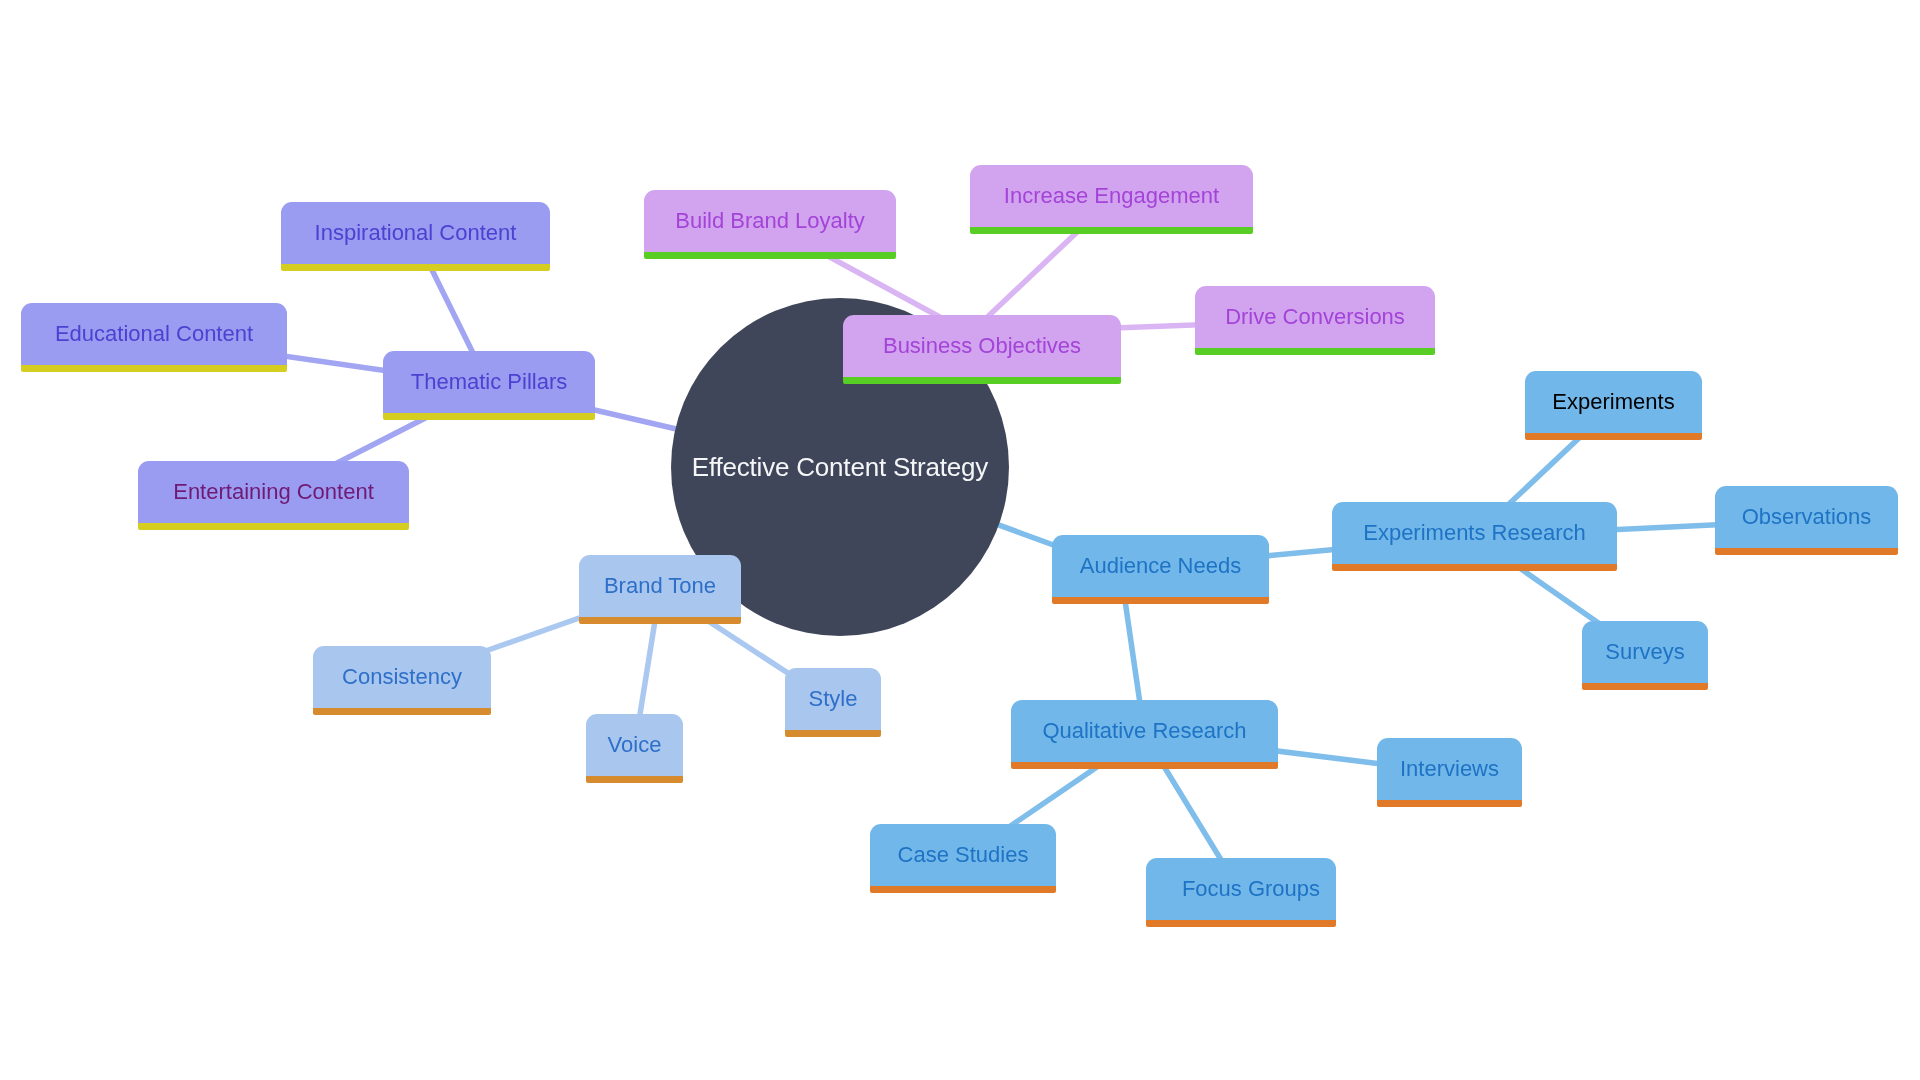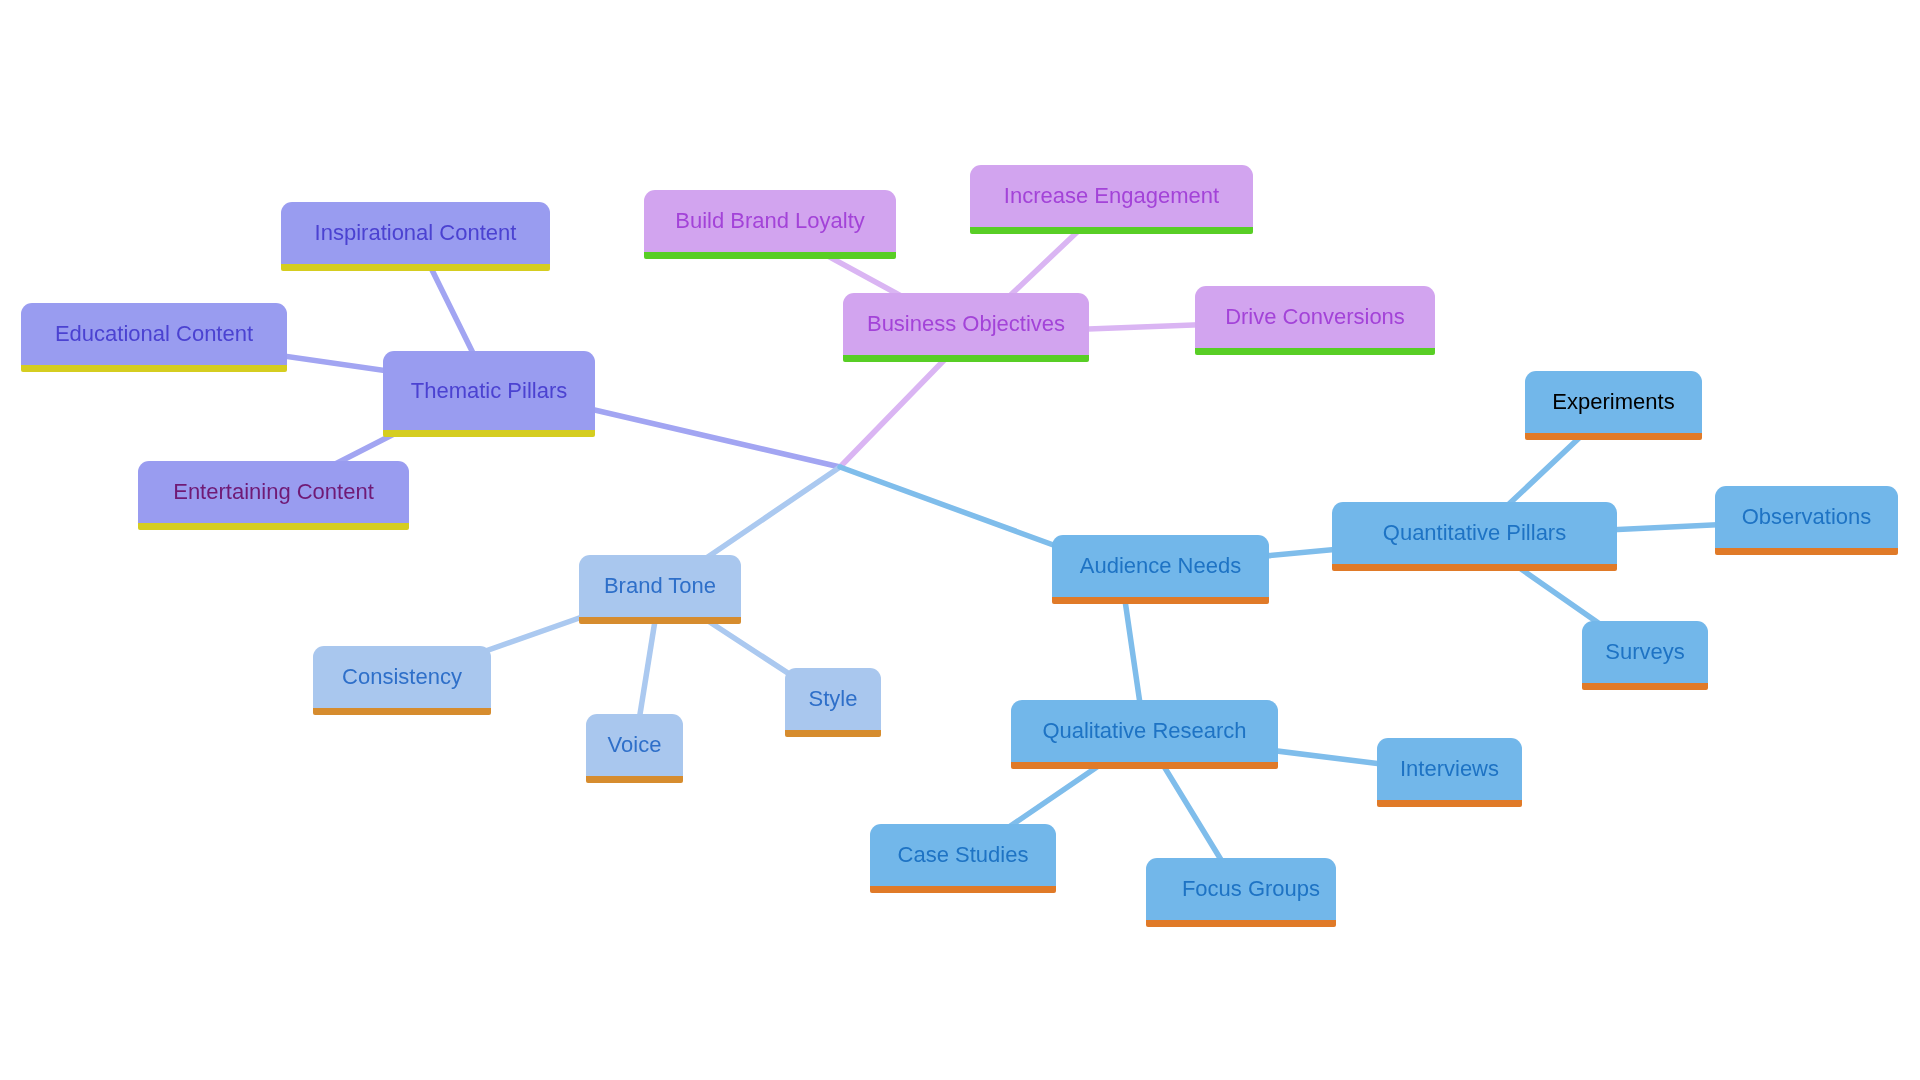--- a/index.html
+++ b/index.html
@@ -40,40 +40,43 @@
       <line x1="660" y1="589.5" x2="833" y2="702.5" stroke="#abc9f0" stroke-width="5.5" stroke-linecap="round"></line>
       <line x1="1120.5" y1="569.5" x2="1474.5" y2="536.5" stroke="#7fbdeb" stroke-width="5.5" stroke-linecap="round"></line>
       <line x1="1120.5" y1="569.5" x2="1144.5" y2="734.5" stroke="#7fbdeb" stroke-width="5.5" stroke-linecap="round"></line>
       <line x1="1474.5" y1="536.5" x2="1613.5" y2="405.5" stroke="#7fbdeb" stroke-width="5.5" stroke-linecap="round"></line>
       <line x1="1474.5" y1="536.5" x2="1806.5" y2="520.5" stroke="#7fbdeb" stroke-width="5.5" stroke-linecap="round"></line>
       <line x1="1474.5" y1="536.5" x2="1645" y2="655.5" stroke="#7fbdeb" stroke-width="5.5" stroke-linecap="round"></line>
       <line x1="1144.5" y1="734.5" x2="1449.5" y2="772.5" stroke="#7fbdeb" stroke-width="5.5" stroke-linecap="round"></line>
       <line x1="1144.5" y1="734.5" x2="963" y2="858.5" stroke="#7fbdeb" stroke-width="5.5" stroke-linecap="round"></line>
       <line x1="1144.5" y1="734.5" x2="1241" y2="892.5" stroke="#7fbdeb" stroke-width="5.5" stroke-linecap="round"></line>
     </svg>
+  <div class="center-node" id="center-node" style="left: 671px; top: 298px; width: 338px; height: 338px; background: rgb(64, 70, 89); color: rgb(245, 246, 248);">
+    <span>Effective Content Strategy</span>
+  </div>
   <div id="nodes">
       <div class="node" style="left: 281px; top: 202px; width: 269px; height: 69px; background: rgb(153, 156, 240); border-bottom: 7px solid rgb(213, 205, 32); color: rgb(75, 66, 209);">
         <span>Inspirational Content</span>
       </div>
       <div class="node" style="left: 21px; top: 303px; width: 266px; height: 69px; background: rgb(153, 156, 240); border-bottom: 7px solid rgb(213, 205, 32); color: rgb(75, 66, 209);">
         <span>Educational Content</span>
       </div>
-      <div class="node" style="left: 383px; top: 351px; width: 212px; height: 86px; background: rgb(153, 156, 240); border-bottom: 7px solid rgb(213, 205, 32); color: rgb(75, 66, 209);">
+      <div class="node" style="left: 383px; top: 351px; width: 212px; height: 69px; background: rgb(153, 156, 240); border-bottom: 7px solid rgb(213, 205, 32); color: rgb(75, 66, 209);">
         <span>Thematic Pillars</span>
       </div>
       <div class="node" style="left: 138px; top: 461px; width: 271px; height: 69px; background: rgb(153, 156, 240); border-bottom: 7px solid rgb(213, 205, 32); color: #701a75;">
         <span>Entertaining Content</span>
       </div>
       <div class="node" style="left: 644px; top: 190px; width: 252px; height: 69px; background: rgb(210, 164, 239); border-bottom: 7px solid rgb(88, 206, 37); color: rgb(163, 67, 216);">
         <span>Build Brand Loyalty</span>
       </div>
       <div class="node" style="left: 970px; top: 165px; width: 283px; height: 69px; background: rgb(210, 164, 239); border-bottom: 7px solid rgb(88, 206, 37); color: rgb(163, 67, 216);">
         <span>Increase Engagement</span>
       </div>
-      <div class="node" style="left: 843px; top: 293px; width: 246px; height: 69px; background: rgb(210, 164, 239); border-bottom: 7px solid rgb(88, 206, 37); color: rgb(163, 67, 216);">
+      <div class="node" style="left: 843px; top: 315px; width: 278px; height: 69px; background: rgb(210, 164, 239); border-bottom: 7px solid rgb(88, 206, 37); color: rgb(163, 67, 216);">
         <span>Business Objectives</span>
       </div>
       <div class="node" style="left: 1195px; top: 286px; width: 240px; height: 69px; background: rgb(210, 164, 239); border-bottom: 7px solid rgb(88, 206, 37); color: rgb(163, 67, 216);">
         <span>Drive Conversions</span>
       </div>
       <div class="node" style="left: 579px; top: 555px; width: 162px; height: 69px; background: rgb(169, 199, 238); border-bottom: 7px solid rgb(214, 140, 46); color: rgb(46, 111, 201);">
         <span>Brand Tone</span>
       </div>
       <div class="node" style="left: 313px; top: 646px; width: 178px; height: 69px; background: rgb(169, 199, 238); border-bottom: 7px solid rgb(214, 140, 46); color: rgb(46, 111, 201);">
         <span>Consistency</span>
@@ -81,21 +84,21 @@
       <div class="node" style="left: 586px; top: 714px; width: 97px; height: 69px; background: rgb(169, 199, 238); border-bottom: 7px solid rgb(214, 140, 46); color: rgb(46, 111, 201);">
         <span>Voice</span>
       </div>
       <div class="node" style="left: 785px; top: 668px; width: 96px; height: 69px; background: rgb(169, 199, 238); border-bottom: 7px solid rgb(214, 140, 46); color: rgb(46, 111, 201);">
         <span>Style</span>
       </div>
       <div class="node" style="left: 1052px; top: 535px; width: 217px; height: 69px; background: rgb(114, 183, 234); border-bottom: 7px solid rgb(224, 122, 40); color: rgb(30, 115, 196);">
         <span>Audience Needs</span>
       </div>
       <div class="node" style="left: 1332px; top: 502px; width: 285px; height: 69px; background: rgb(114, 183, 234); border-bottom: 7px solid rgb(224, 122, 40); color: rgb(30, 115, 196);">
-        <span>Quantitative Pillars</span>
+        <span>Experiments Research</span>
       </div>
       <div class="node" style="left: 1525px; top: 371px; width: 177px; height: 69px; background: rgb(114, 183, 234); border-bottom: 7px solid rgb(224, 122, 40); color: #000000;">
         <span>Experiments</span>
       </div>
       <div class="node" style="left: 1715px; top: 486px; width: 183px; height: 69px; background: rgb(114, 183, 234); border-bottom: 7px solid rgb(224, 122, 40); color: rgb(30, 115, 196);">
         <span>Observations</span>
       </div>
       <div class="node" style="left: 1582px; top: 621px; width: 126px; height: 69px; background: rgb(114, 183, 234); border-bottom: 7px solid rgb(224, 122, 40); color: rgb(30, 115, 196);">
         <span>Surveys</span>
       </div>

